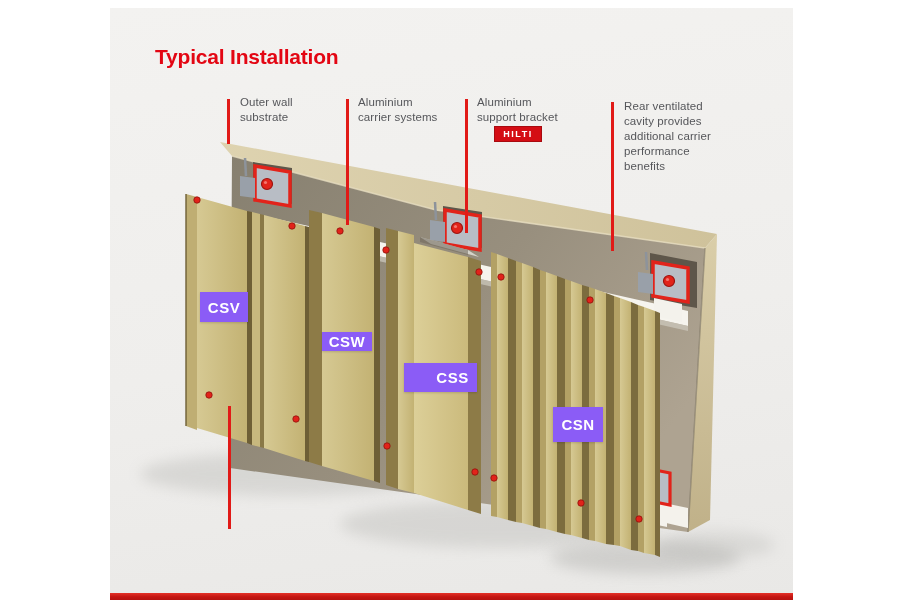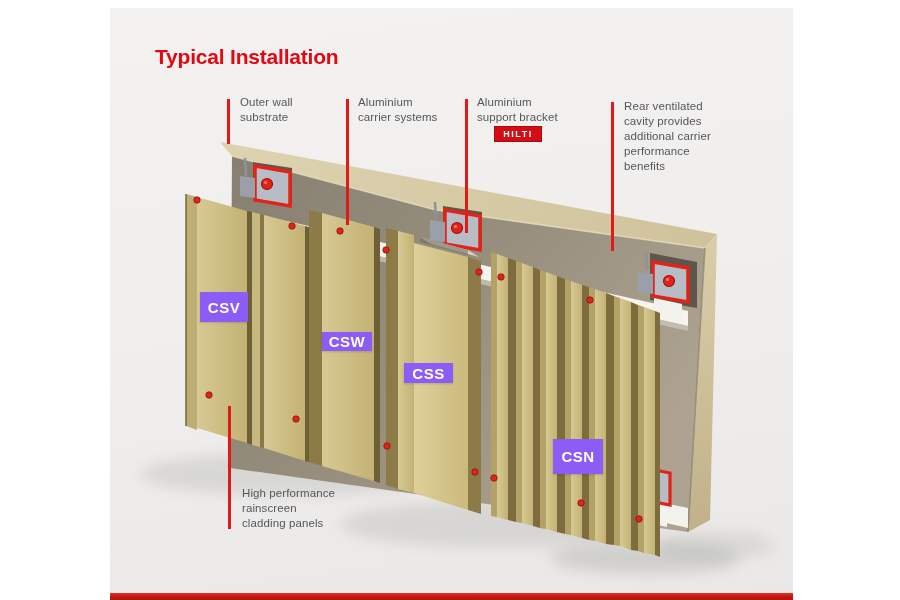--- a/index.html
+++ b/index.html
@@ -204,23 +204,20 @@
   <div class="callout" style="left:358px;top:95px;width:105px;">Aluminium
 carrier systems</div>
   <div class="callout" style="left:477px;top:95px;width:100px;">Aluminium
 support bracket</div>
   <div class="hilti">HILTI</div>
   <div class="callout" style="left:624px;top:99px;width:120px;">Rear ventilated
 cavity provides
 additional carrier
 performance
 benefits</div>
-  <div class="callout" style="left:242px;top:486px;width:125px;">High performance
-rainscreen
-cladding panels</div>
 
   <div class="badge" style="left:200px;top:292px;width:48px;height:30px;">CSV</div>
   <div class="badge" style="left:322px;top:332px;width:50px;height:19px;">CSW</div>
-  <div class="badge" style="left:404px;top:363px;width:49px;height:20px;">CSS</div>
-  <div class="badge" style="left:553px;top:407px;width:50px;height:35px;margin-top:32px;">CSN</div>
+  <div class="badge" style="left:404px;top:363px;width:49px;height:29px;padding-left:24px;">CSS</div>
+  <div class="badge" style="left:553px;top:407px;width:50px;height:35px;">CSN</div>
 
   <div class="bottom-bar"></div>
 </div>
 
 </body></html>

